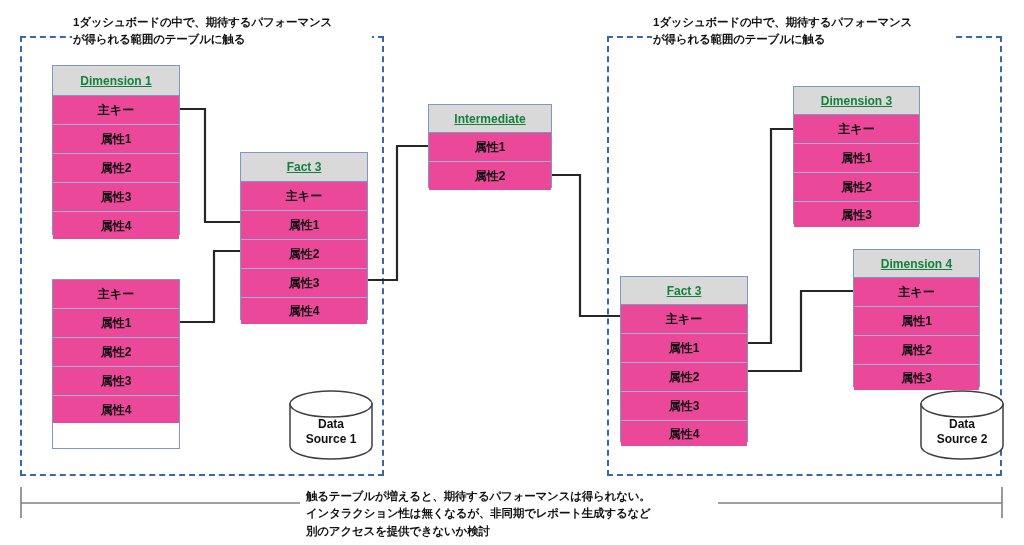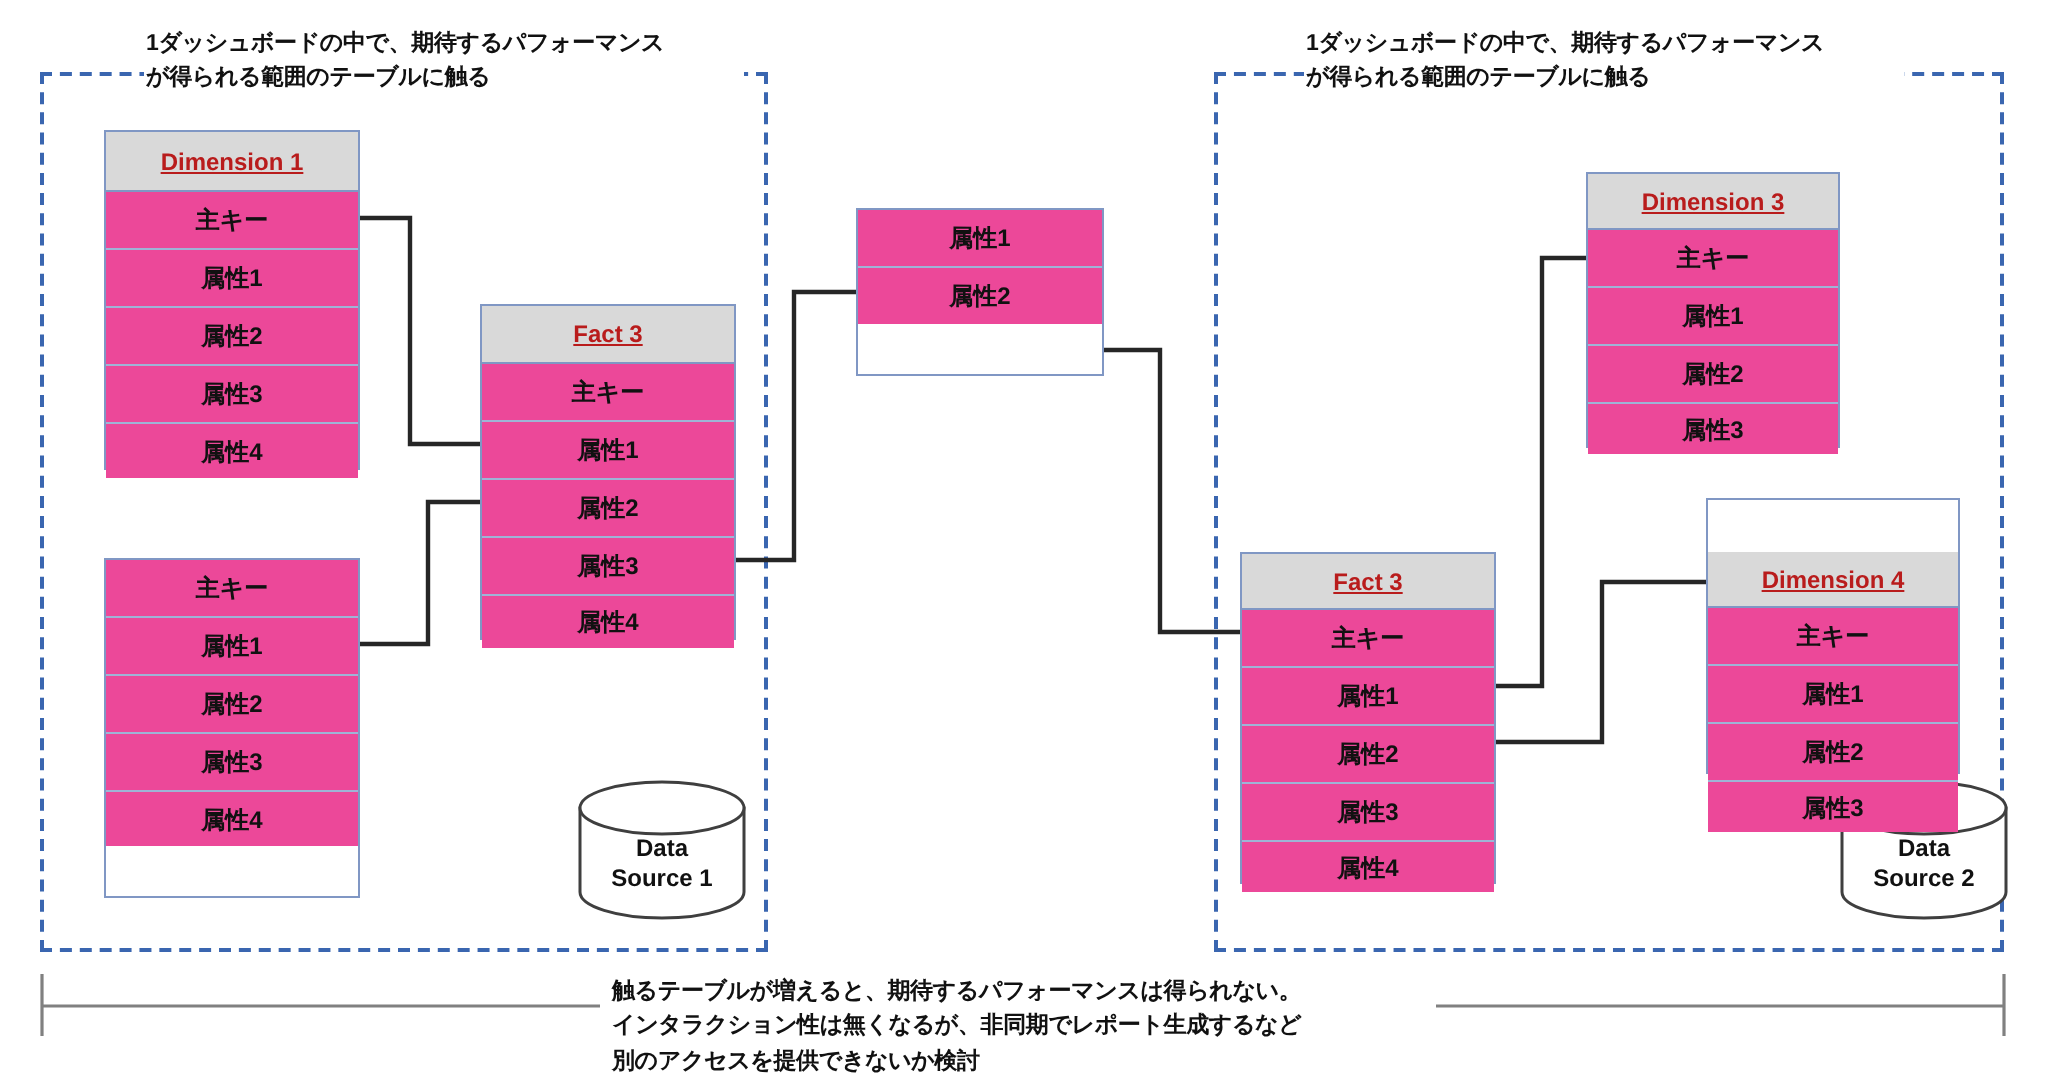--- a/index.html
+++ b/index.html
@@ -39,21 +39,21 @@
     box-sizing:border-box;
     border:1px solid #8097c4;
     background:#ffffff;
   }
   .tbl .hdr{
     background:#d9d9d9;
     border-bottom:1px solid #8097c4;
     text-align:center;
     font-size:12px;
     font-weight:bold;
-    color:#b91c1c;
+    color:#15803d;
     text-decoration:underline;
     line-height:1;
     display:flex;align-items:center;justify-content:center;
   }
   .tbl .row{
     border-top:1px solid #9fb3d6;
     text-align:center;
     font-size:12px;
     font-weight:bold;
     color:#111;
@@ -168,34 +168,35 @@
   <div class="tbl" style="left:240px;top:152px;width:128px;height:168px;">
     <div class="hdr" style="height:28px;">Fact 3</div>
     <div class="row first" style="height:28px;">主キー</div>
     <div class="row" style="height:28px;">属性1</div>
     <div class="row" style="height:28px;">属性2</div>
     <div class="row" style="height:28px;">属性3</div>
     <div class="row" style="height:26px;">属性4</div>
   </div>
 
   <div class="tbl" style="left:428px;top:104px;width:124px;height:84px;">
+    <div class="hdr" style="height:27px;">Intermediate</div>
     <div class="row first" style="height:28px;">属性1</div>
     <div class="row" style="height:28px;">属性2</div>
   </div>
 
   <div class="tbl" style="left:793px;top:86px;width:127px;height:138px;">
     <div class="hdr" style="height:27px;">Dimension 3</div>
     <div class="row first" style="height:28px;">主キー</div>
     <div class="row" style="height:28px;">属性1</div>
     <div class="row" style="height:28px;">属性2</div>
     <div class="row" style="height:25px;">属性3</div>
   </div>
 
   <div class="tbl" style="left:853px;top:249px;width:127px;height:138px;">
-    <div class="hdr" style="height:27px;margin-top:26px;">Dimension 4</div>
+    <div class="hdr" style="height:27px;">Dimension 4</div>
     <div class="row first" style="height:28px;">主キー</div>
     <div class="row" style="height:28px;">属性1</div>
     <div class="row" style="height:28px;">属性2</div>
     <div class="row" style="height:25px;">属性3</div>
   </div>
 
   <div class="tbl" style="left:620px;top:276px;width:128px;height:166px;">
     <div class="hdr" style="height:27px;">Fact 3</div>
     <div class="row first" style="height:28px;">主キー</div>
     <div class="row" style="height:28px;">属性1</div>

